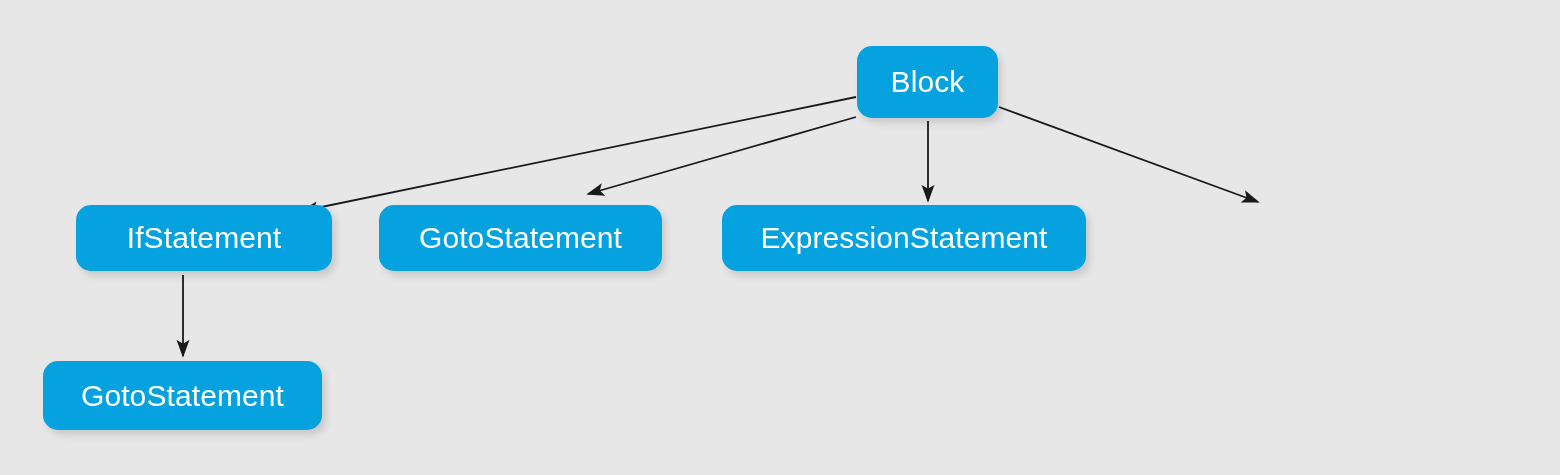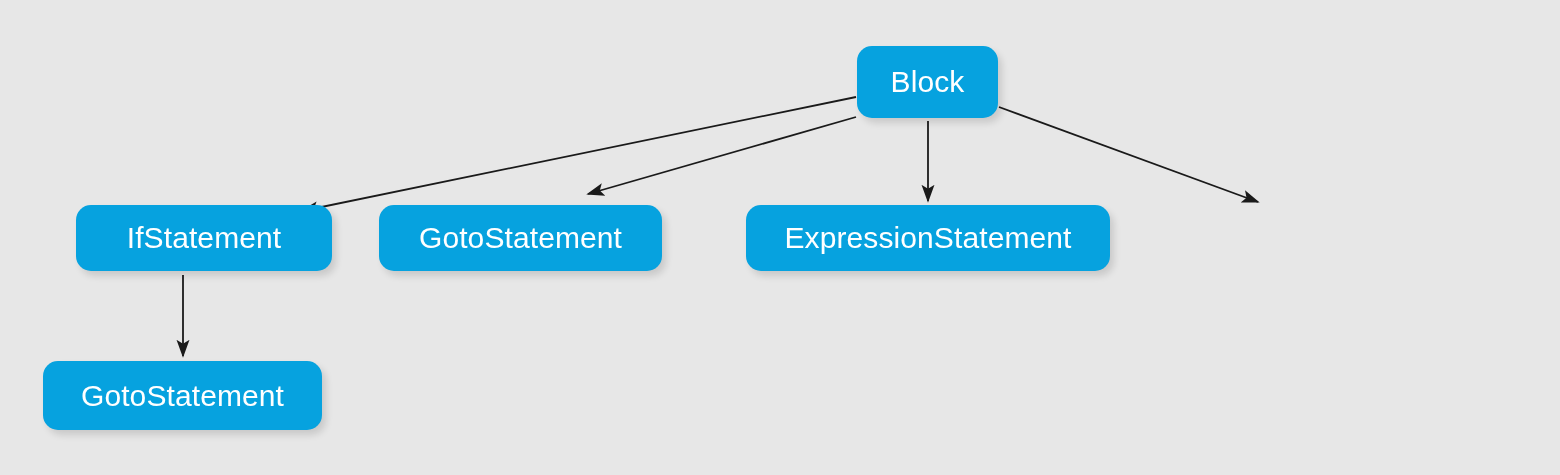--- a/index.html
+++ b/index.html
@@ -77,21 +77,21 @@
   </div>
 
   <div class="node" style="left: 68px; top: 205px; width: 256px; height: 66px; background: rgb(6, 162, 223); color: rgb(255, 255, 255); margin-left: 8px;">
     <span class="node-label">IfStatement</span>
   </div>
 
   <div class="node" style="left: 379px; top: 205px; width: 283px; height: 66px; background: rgb(6, 162, 223); color: rgb(255, 255, 255);">
     <span class="node-label">GotoStatement</span>
   </div>
 
-  <div class="node" style="left: 746px; top: 205px; width: 364px; height: 66px; background: rgb(6, 162, 223); color: rgb(255, 255, 255);">
+  <div class="node" style="left: 722px; top: 205px; width: 364px; height: 66px; background: rgb(6, 162, 223); color: rgb(255, 255, 255);">
     <span class="node-label">ExpressionStatement</span>
   </div>
 
 
   <div class="node" style="left: 43px; top: 361px; width: 279px; height: 69px; background: rgb(6, 162, 223); color: rgb(255, 255, 255);">
     <span class="node-label">GotoStatement</span>
   </div>
 
 </div>
 

